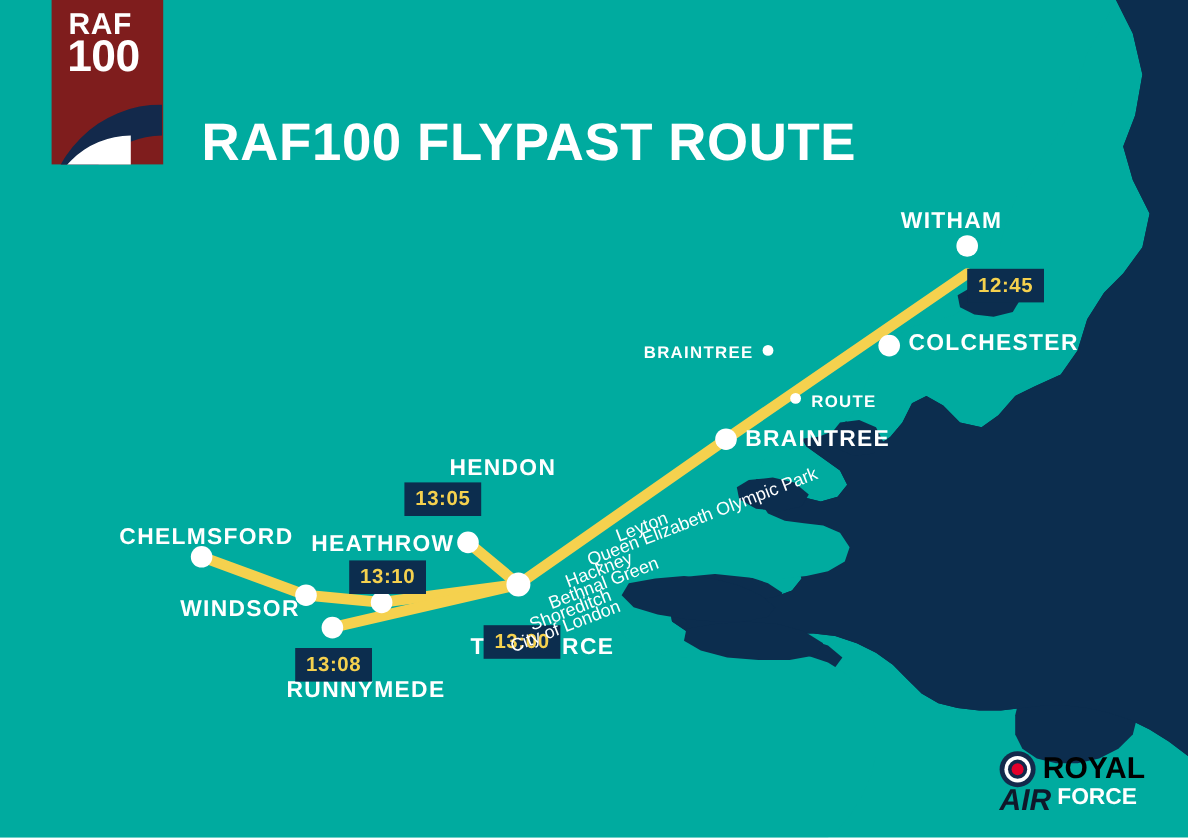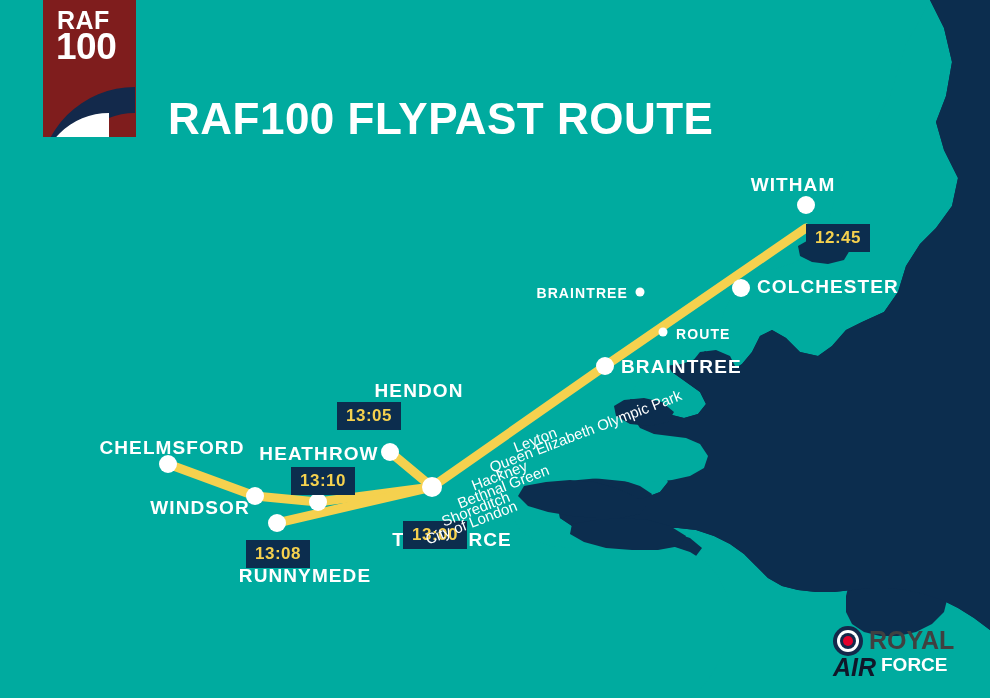--- a/index.html
+++ b/index.html
@@ -165,21 +165,21 @@
     height: 10px;
     border-radius: 50%;
     background: #e4002b;
   }
   #raf-lockup .lockup-royal {
     position: absolute;
     left: 36px;
     top: 2px;
     font-size: 25px;
     font-weight: bold;
-    color: #404040;
+    color: #000000;
     letter-spacing: 0px;
     line-height: 1;
   }
   #raf-lockup .lockup-air {
     position: absolute;
     left: 0px;
     top: 29px;
     font-size: 25px;
     font-weight: bold;
     font-style: italic;

